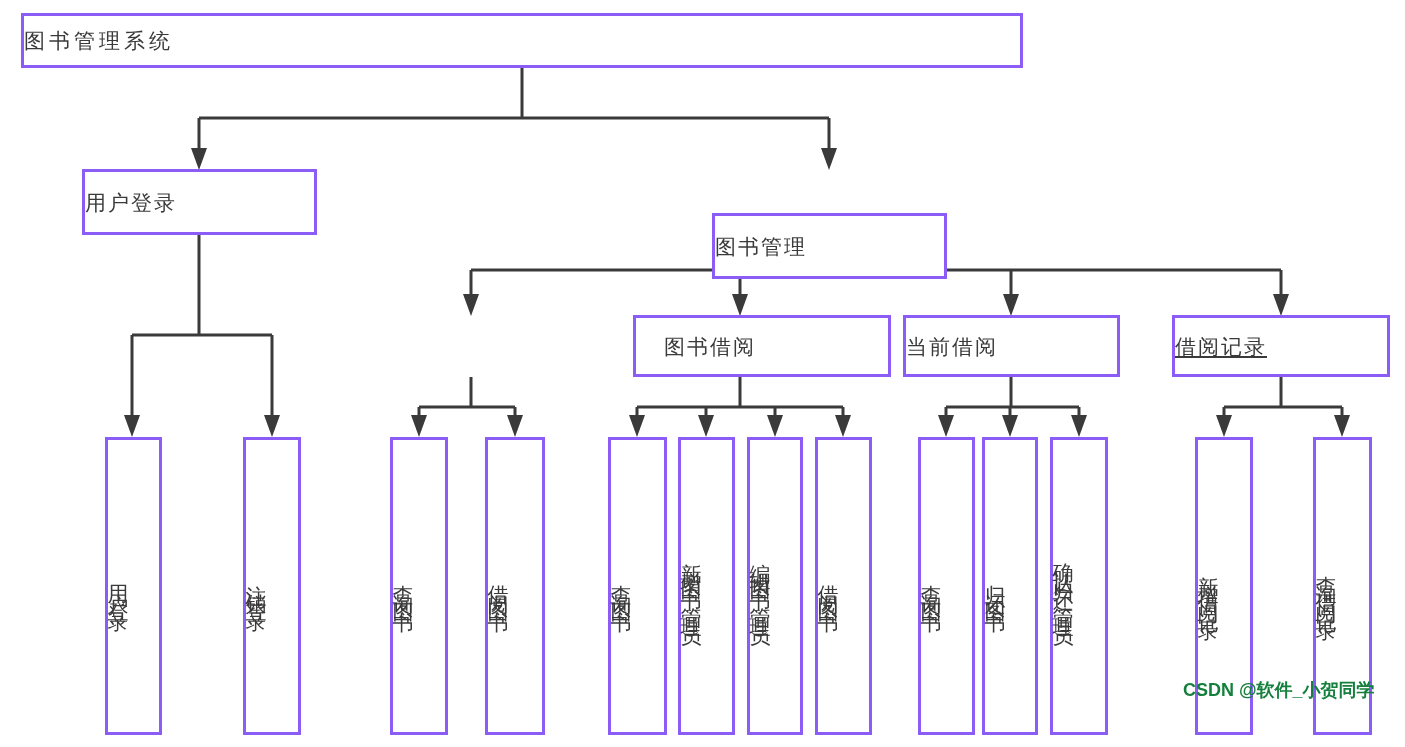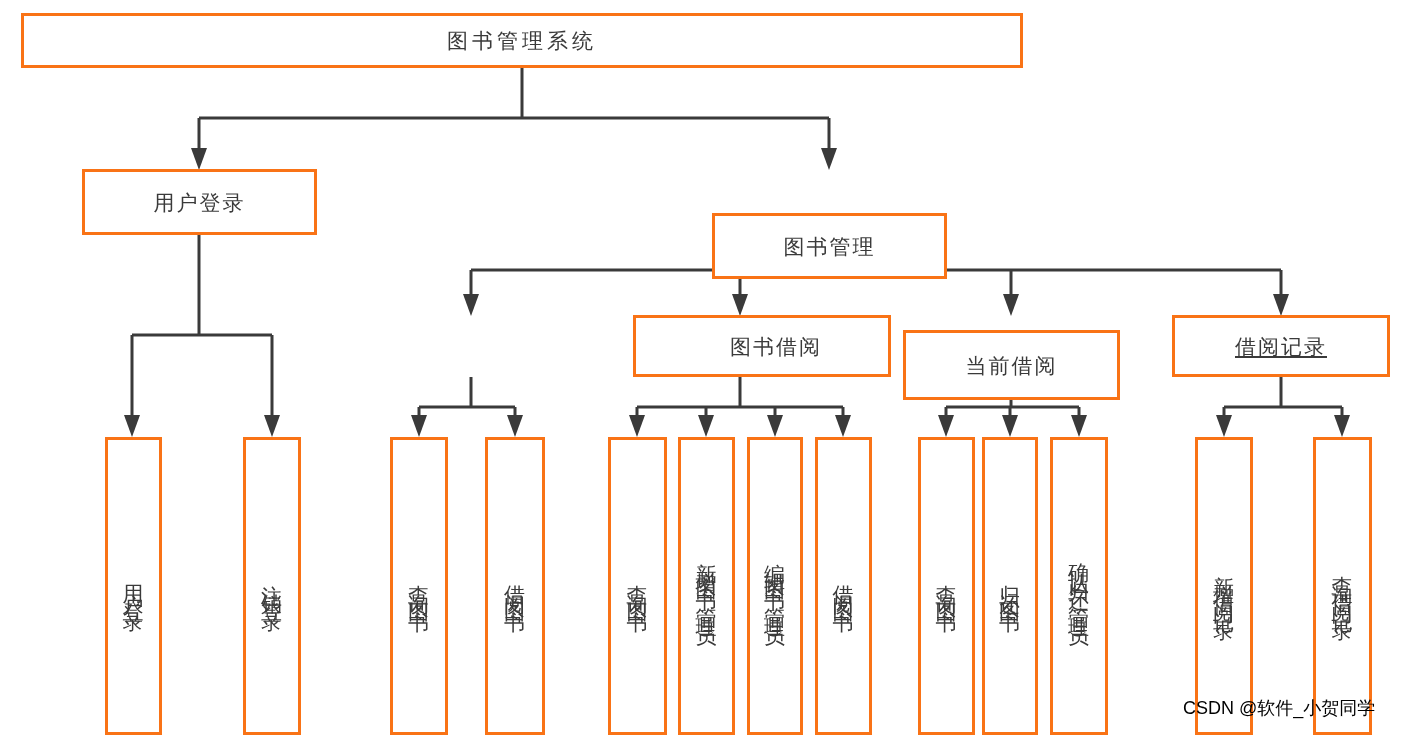--- a/index.html
+++ b/index.html
@@ -9,63 +9,64 @@
     background:#ffffff;
     font-family:"Liberation Sans","DejaVu Sans",sans-serif;
     color:#3a3a3a;
     overflow:hidden;
   }
   .connectors{position:absolute;left:0;top:0;width:1405px;height:747px;z-index:1;}
   .box{
     position:absolute;
     box-sizing:border-box;
     background:#ffffff;
-    border:3px solid #f97316;
-    display:flex;align-items:center;justify-content:center;
+    border:3px solid #8b5cf6;
+    display:flex;align-items:center;justify-content:flex-start;
     z-index:2;
     font-size:21px;
     line-height:1;
   }
   .box .lbl{letter-spacing:2px;white-space:nowrap;}
   #n-root .lbl{letter-spacing:4px;}
   .leaf .lbl{
     writing-mode:vertical-rl;
     text-orientation:mixed;
     letter-spacing:9px;
     white-space:nowrap;
   }
   
   #n-root            {left:21px;  top:13px;  width:1002px;height:55px;}
   #n-user-login      {left:82px;  top:169px; width:235px; height:66px;}
   #n-book-mgmt       {left:712px; top:169px; width:235px; height:66px;margin-top:44px;}
   #n-new-book-rec    {left:362px; top:315px; width:218px; height:62px;}
   #n-book-borrow     {left:633px; top:315px; width:258px; height:62px;padding-left:28px;}
-  #n-current-borrow  {left:903px; top:330px; width:217px; height:70px;}
+  #n-current-borrow  {left:903px; top:315px; width:217px; height:62px;}
   #n-borrow-records  {left:1172px;top:315px; width:218px; height:62px;text-decoration:underline;}
   .leaf{top:437px;height:298px;}
   #l-u1{left:105px; width:57px;}
   #l-u2{left:243px; width:58px;}
   #l-r1{left:390px; width:58px;}
   #l-r2{left:485px; width:60px;}
   #l-b1{left:608px; width:59px;}
   #l-b2{left:678px; width:57px;}
   #l-b3{left:747px; width:56px;}
   #l-b4{left:815px; width:57px;}
   #l-c1{left:918px; width:57px;}
   #l-c2{left:982px; width:56px;}
   #l-c3{left:1050px;width:58px;}
   #l-d1{left:1195px;width:58px;}
   #l-d2{left:1313px;width:59px;}
   .watermark{
     position:absolute;
-    left:1183px;top:696px;
+    left:1183px;top:678px;
     z-index:5;
     font-size:18px;
-    color:#000000;
+    color:#15803d;
     white-space:nowrap;
+    font-weight:bold;
   }
 </style>
 </head>
 <body>
 
 <div class="canvas">
 
   <svg class="connectors" viewBox="0 0 1405 747" xmlns="http://www.w3.org/2000/svg" aria-hidden="true">
     <g stroke="#3a3a3a" stroke-width="3" fill="none">
 

